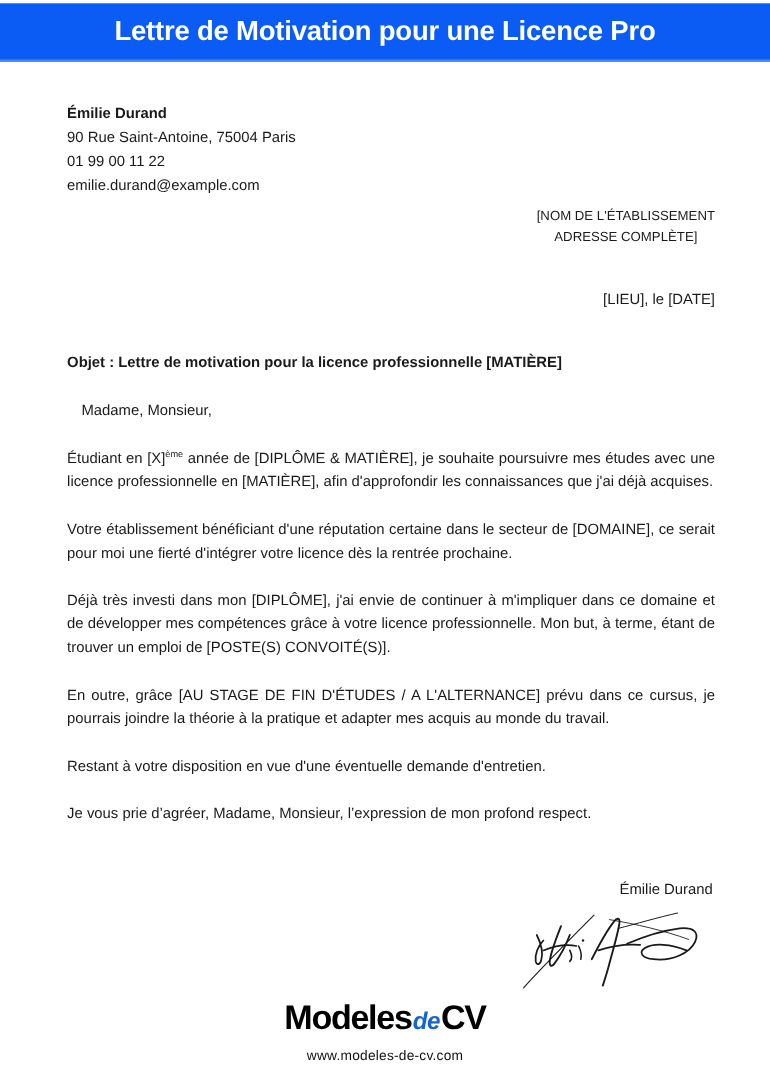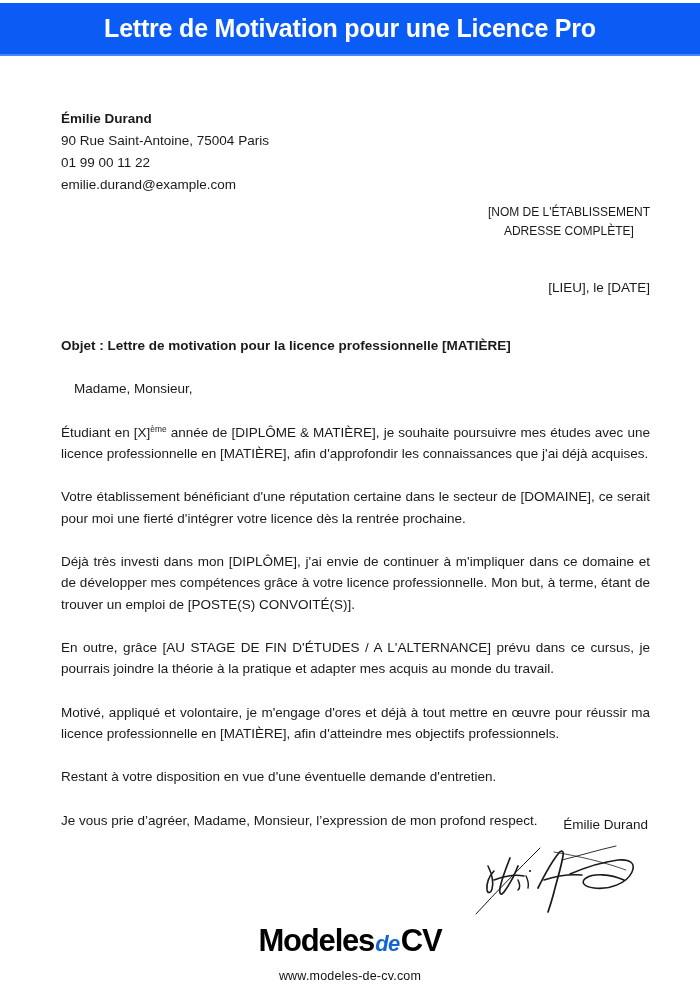--- a/index.html
+++ b/index.html
@@ -35,21 +35,21 @@
     font-size: 25px;
     font-weight: bold;
     letter-spacing: -0.2px;
     text-align: center;
     line-height: 1.1;
   }
 
   
   .sheet {
     position: absolute;
-    top: 80px;
+    top: 64px;
     left: 0;
     width: 700px;
     height: 822px;
   }
 
   .sender {
     position: absolute;
     left: 61px;
     top: 28px;
     font-size: 13.5px;
@@ -179,21 +179,20 @@
 
   <div class="content">
     <p class="subject">Objet : Lettre de motivation pour la licence professionnelle [MATIÈRE]</p>
     <p class="salutation">Madame, Monsieur,</p>
 
     <p class="para"><span>Étudiant en [X]</span><sup>ème</sup><span> année de [DIPLÔME &amp; MATIÈRE], je souhaite poursuivre mes études avec une licence professionnelle en [MATIÈRE], afin d'approfondir les connaissances que j'ai déjà acquises.</span></p>
 
     <p class="para">Votre établissement bénéficiant d'une réputation certaine dans le secteur de [DOMAINE], ce serait pour moi une fierté d'intégrer votre licence dès la rentrée prochaine.</p>
     <p class="para">Déjà très investi dans mon [DIPLÔME], j'ai envie de continuer à m'impliquer dans ce domaine et de développer mes compétences grâce à votre licence professionnelle. Mon but, à terme, étant de trouver un emploi de [POSTE(S) CONVOITÉ(S)].</p>
     <p class="para">En outre, grâce [AU STAGE DE FIN D'ÉTUDES / A L'ALTERNANCE] prévu dans ce cursus, je pourrais joindre la théorie à la pratique et adapter mes acquis au monde du travail.</p>
-    <p class="para">Motivé, appliqué et volontaire, je m'engage d'ores et déjà à tout mettre en œuvre pour réussir ma licence professionnelle en [MATIÈRE], afin d'atteindre mes objectifs professionnels.</p>
     <p class="para no-justify">Restant à votre disposition en vue d'une éventuelle demande d'entretien.</p>
     <p class="para no-justify">Je vous prie d’agréer, Madame, Monsieur, l’expression de mon profond respect.</p>
   </div>
 
   <div class="signature-block">
     <span class="signature-name">Émilie Durand</span>
     <span class="signature-mark">
       <svg width="200" height="80" viewBox="0 0 200 80" xmlns="http://www.w3.org/2000/svg">
         <g fill="none" stroke="#1a1a1a" stroke-linecap="round" stroke-linejoin="round">
           <path d="M18 78 C 38 56, 60 34, 82 12" stroke-width="1"></path>

